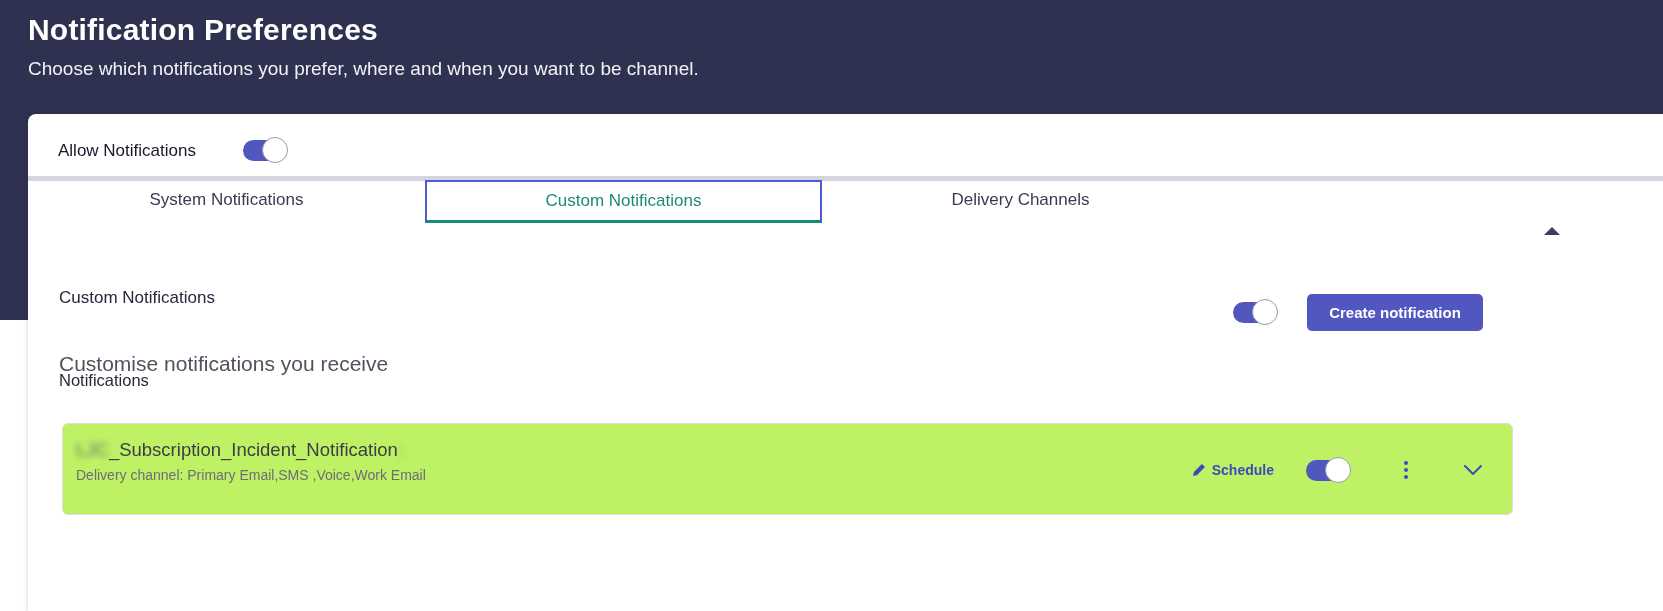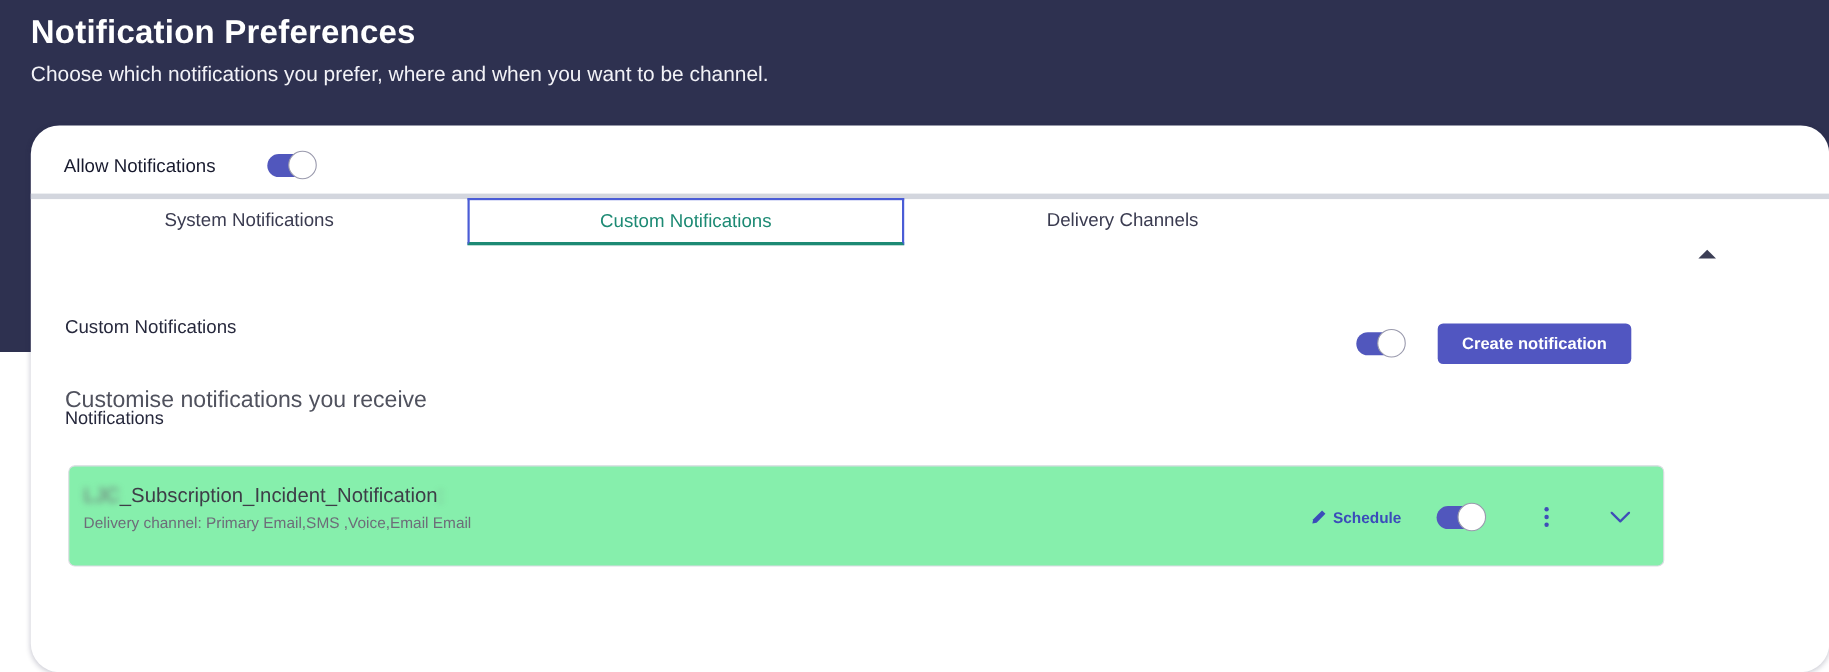--- a/index.html
+++ b/index.html
@@ -9,21 +9,21 @@
   .stage { position:relative; width:1663px; height:611px; background:#ffffff; overflow:hidden; }
 
   
   .banner { position:absolute; left:0; top:0; width:1663px; height:320px; background:#2e3150; }
   .banner-title { position:absolute; left:28px; top:13px; font-size:30px; font-weight:800; color:#ffffff; letter-spacing:.2px; }
   .banner-subtitle { position:absolute; left:28px; top:58px; font-size:19px; color:#f2f2f7; }
 
   
   .main-card { position:absolute; left:28px; top:114px; width:1635px; height:497px;
                background:#ffffff; border-top-left-radius:8px;
-               box-shadow:0 1px 5px rgba(30,30,70,.22);border-radius:26px; }
+               box-shadow:0 1px 5px rgba(30,30,70,.22); }
 
   .allow-label { position:absolute; left:30px; top:27px; font-size:17px; color:#17192d; }
 
   
   .toggle { position:absolute; width:40px; height:21px; cursor:pointer; }
   .toggle .track { position:absolute; inset:0; background:#5157bd; border-radius:11px; }
   .toggle .knob { position:absolute; right:-5px; top:-3px; width:26px; height:26px;
                   background:#ffffff; border:1px solid #9a9aad; border-radius:50%; }
   .toggle-allow   { left:215px; top:26px; }
   .toggle-section { left:1205px; top:188px; }
@@ -45,21 +45,21 @@
   
   .section-title { position:absolute; left:31px; top:174px; font-size:17px; color:#26283c; }
   .section-subtitle { position:absolute; left:31px; top:238px; font-size:21px; color:#50525e; }
   .create-btn { position:absolute; left:1279px; top:180px; width:176px; height:37px;
                 background:#5156c1; border:none; border-radius:5px; color:#ffffff;
                 font-family:inherit; font-size:15px; font-weight:bold; cursor:pointer; }
   .group-label { position:absolute; left:31px; top:257px; font-size:16.5px; color:#26283c; }
 
   
   .notif-card { position:absolute; left:34px; top:309px; width:1451px; height:92px;
-                background:#86efac; border:1px solid #dcdce3; border-radius:6px; }
+                background:#bef264; border:1px solid #dcdce3; border-radius:6px; }
   .notif-title { position:absolute; left:13px; top:15px; font-size:18.5px; color:#3d3d47; white-space:nowrap; }
   .redacted { filter:blur(3px); color:#6a6a72; }
   .notif-delivery { position:absolute; left:13px; top:43px; font-size:14px; color:#6d6d79; }
 
   .notif-controls { position:absolute; right:30px; top:0; height:92px;
                     display:flex; align-items:center;gap:12px; }
   .schedule-btn { display:flex; align-items:center; gap:6px; color:#3b4cba;
                   font-size:14px; font-weight:bold; cursor:pointer; }
   .toggle-row { position:relative; width:40px; height:21px; margin-left:20px; cursor:pointer; }
   .kebab { margin-left:42px; display:flex; flex-direction:column; gap:3px; cursor:pointer; padding:4px; }
@@ -107,21 +107,21 @@
     </div>
 
     <button class="create-btn">Create notification</button>
 
     <div class="group-label">Notifications</div>
 
     <div class="notif-card">
       <div class="notif-title">
         <span class="redacted">LJC</span><span>_Subscription_Incident_Notification</span><span class="redacted">:</span>
       </div>
-      <div class="notif-delivery">Delivery channel: Primary Email,SMS ,Voice,Email Email</div>
+      <div class="notif-delivery">Delivery channel: Primary Email,SMS ,Voice,Work Email</div>
 
       <div class="notif-controls">
         <div class="schedule-btn">
           <svg width="14" height="14" viewBox="0 0 16 16">
             <path d="M11.3 1.2 14.8 4.7 5.6 13.9 1.2 14.8 2.1 10.4 Z" fill="#3b4cba"></path>
           </svg>
           <span>Schedule</span>
         </div>
         <div class="toggle-row toggle" style="position:relative;left:0;top:0;">
           <span class="track"></span>

